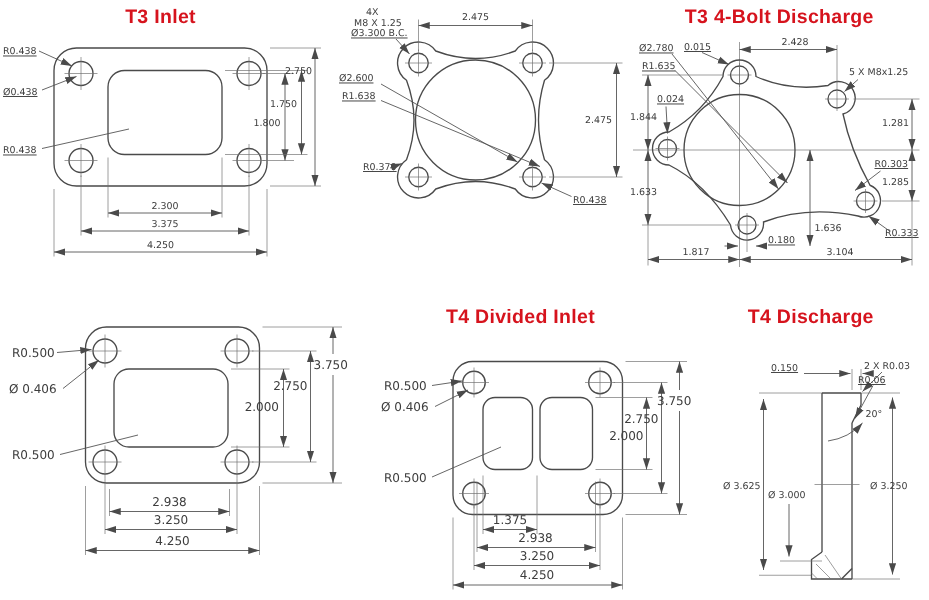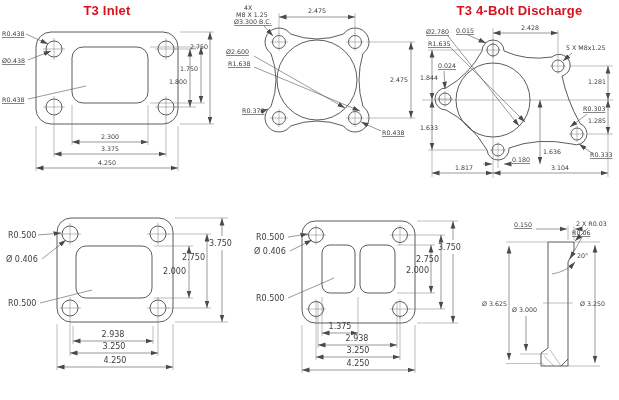--- a/index.html
+++ b/index.html
@@ -260,20 +260,21 @@
         <line class="xl" x1="175" y1="18" x2="228" y2="18"></line>
           <line class="xl" x1="175" y1="122" x2="228" y2="122"></line>
         <line class="dl" x1="222" y1="36" x2="222" y2="18" marker-end="url(#ar)"></line>
         <line class="dl" x1="222" y1="50" x2="222" y2="122" marker-end="url(#ar)"></line>
         <text x="209" y="46" class="big">3.750</text>
       </g>
     </svg>
   </div>
 
   <div class="panel" style="left:232px;top:200px;width:230px;height:200px">
+    <div class="title">T4 Divided Inlet</div>
     <svg width="230" height="180" viewBox="0 0 230 180">
       <g>
         <rect class="ol" x="70" y="21" width="113" height="102" rx="13"></rect>
         <rect class="ol" x="90" y="45" width="33" height="48" rx="8"></rect>
         <rect class="ol" x="128" y="45" width="35" height="48" rx="8"></rect>
       </g>
       <g>
         <circle class="ol" cx="84" cy="35" r="7.5"></circle>
           <line class="xl" x1="74" y1="35" x2="94" y2="35"></line>
           <line class="xl" x1="84" y1="25" x2="84" y2="45"></line>
@@ -325,20 +326,21 @@
         <line class="xl" x1="185" y1="21" x2="226" y2="21"></line>
           <line class="xl" x1="185" y1="123" x2="226" y2="123"></line>
         <line class="dl" x1="221" y1="40" x2="221" y2="21" marker-end="url(#ar)"></line>
         <line class="dl" x1="221" y1="54" x2="221" y2="123" marker-end="url(#ar)"></line>
         <text x="206" y="50" class="big">3.750</text>
       </g>
     </svg>
   </div>
 
   <div class="panel" style="left:462px;top:200px;width:157px;height:200px">
+    <div class="title">T4 Discharge</div>
     <svg width="157" height="180" viewBox="0 0 157 180">
       <g>
         <line class="ol" x1="86" y1="42" x2="112" y2="42"></line>
         <line class="ol" x1="112" y1="42" x2="112" y2="50"></line>
         <line class="ol" x1="112" y1="50" x2="106" y2="62"></line>
         <line class="ol" x1="106" y1="62" x2="106" y2="166"></line>
         <line class="ol" x1="86" y1="42" x2="86" y2="148"></line>
         <path class="ol" d="M 86,148 L 79,153 L 79,166 L 106,166"></path>
         <line class="ol" x1="99" y1="166" x2="106" y2="159"></line>
         <line class="xl" x1="81" y1="103" x2="111" y2="103"></line>

